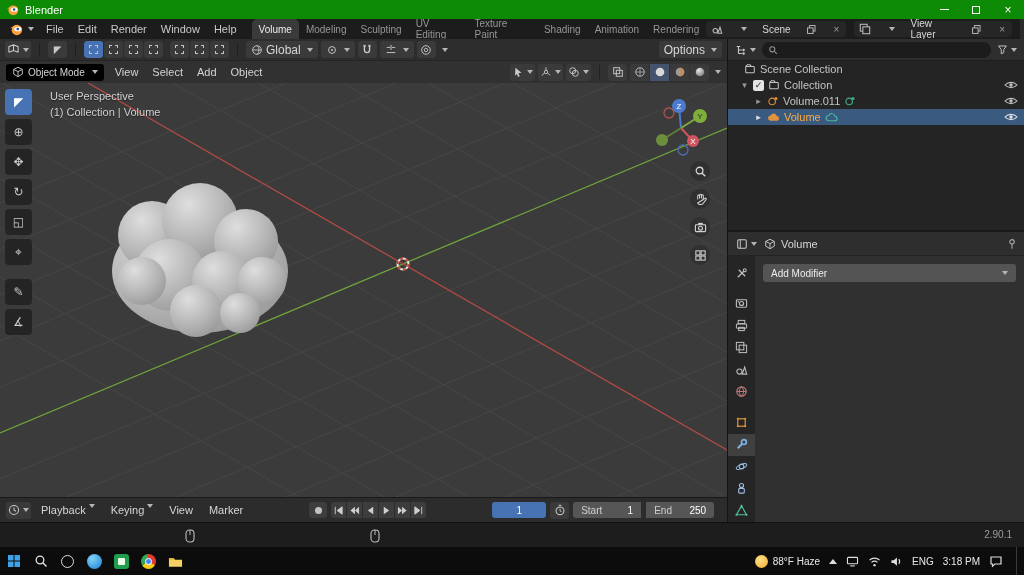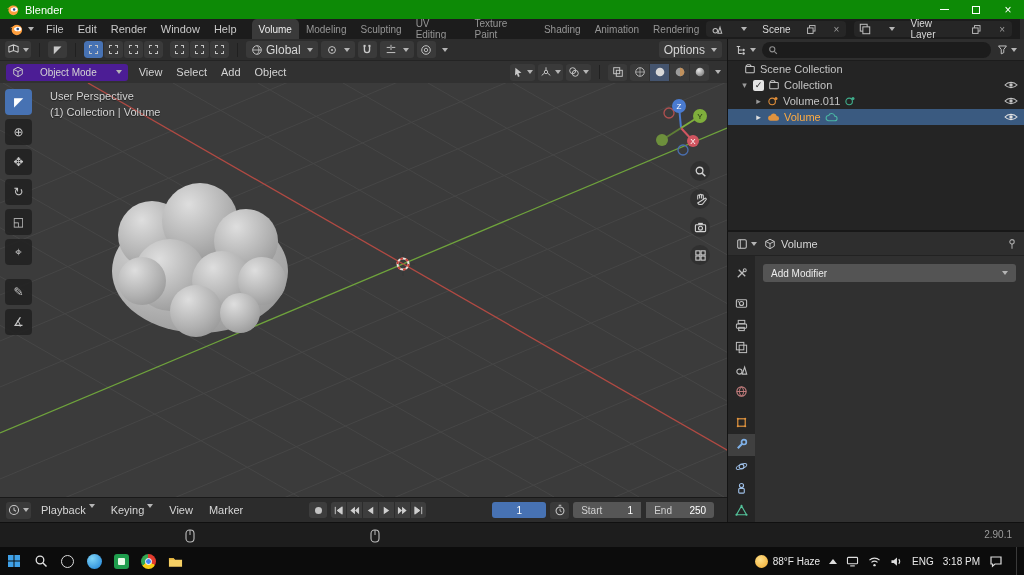--- a/index.html
+++ b/index.html
@@ -33,21 +33,21 @@
   
   .viewportwrap{position:absolute;top:39px;left:0;width:727px;height:483px;background:#3b3b3b}
   .toolsettings{position:absolute;top:0;left:0;right:0;height:22px;background:#2d2d2d;border-bottom:1px solid #242424;display:flex;align-items:center;padding:0 5px;gap:3px}
   .tsbtn{height:17px;min-width:19px;padding:0 2px;background:#3a3a3a;border-radius:3px;display:flex;align-items:center;justify-content:center;color:#c9c9c9}
   .tsbtn.active{background:#4772b3;color:#fff}
   .modegroup{display:flex;gap:1px;border-radius:3px;overflow:hidden}
   .dashsq{width:9px;height:9px;border:1px dashed #c4c4c4}
   .hdrfield{display:flex;align-items:center;gap:3px;height:17px;padding:0 5px;background:#3a3a3a;border-radius:3px;font-size:12px}
   .vheader{position:absolute;top:22px;left:0;right:0;height:22px;background:#313131;display:flex;align-items:center;padding:0 6px;color:#d4d4d4}
   .vmenu{padding:0 7px}
-  .mode{display:flex;align-items:center;gap:16px;background:#4c1d95;border-radius:3px;height:17px;padding:0 6px;margin-right:4px;font-size:10px}
+  .mode{display:flex;align-items:center;gap:4px;background:#000000;border-radius:3px;height:17px;padding:0 6px;margin-right:4px;font-size:10px}
   .vright{margin-left:auto;display:flex;align-items:center;gap:3px}
   .shadegrp{display:flex;gap:1px;border-radius:3px;overflow:hidden}
   .shadebtn{width:19px;height:17px;background:#3a3a3a;display:flex;align-items:center;justify-content:center}
   .shadebtn.active{background:#44546e}
 
   .canvas{position:absolute;top:44px;left:0;width:727px;height:414px;overflow:hidden}
   .gridsvg{position:absolute;top:0;left:0}
   .blob{position:absolute;left:100px;top:100px}
   .cursor3d{position:absolute;left:391px;top:169px}
   .navgizmo{position:absolute;left:648px;top:12px}

